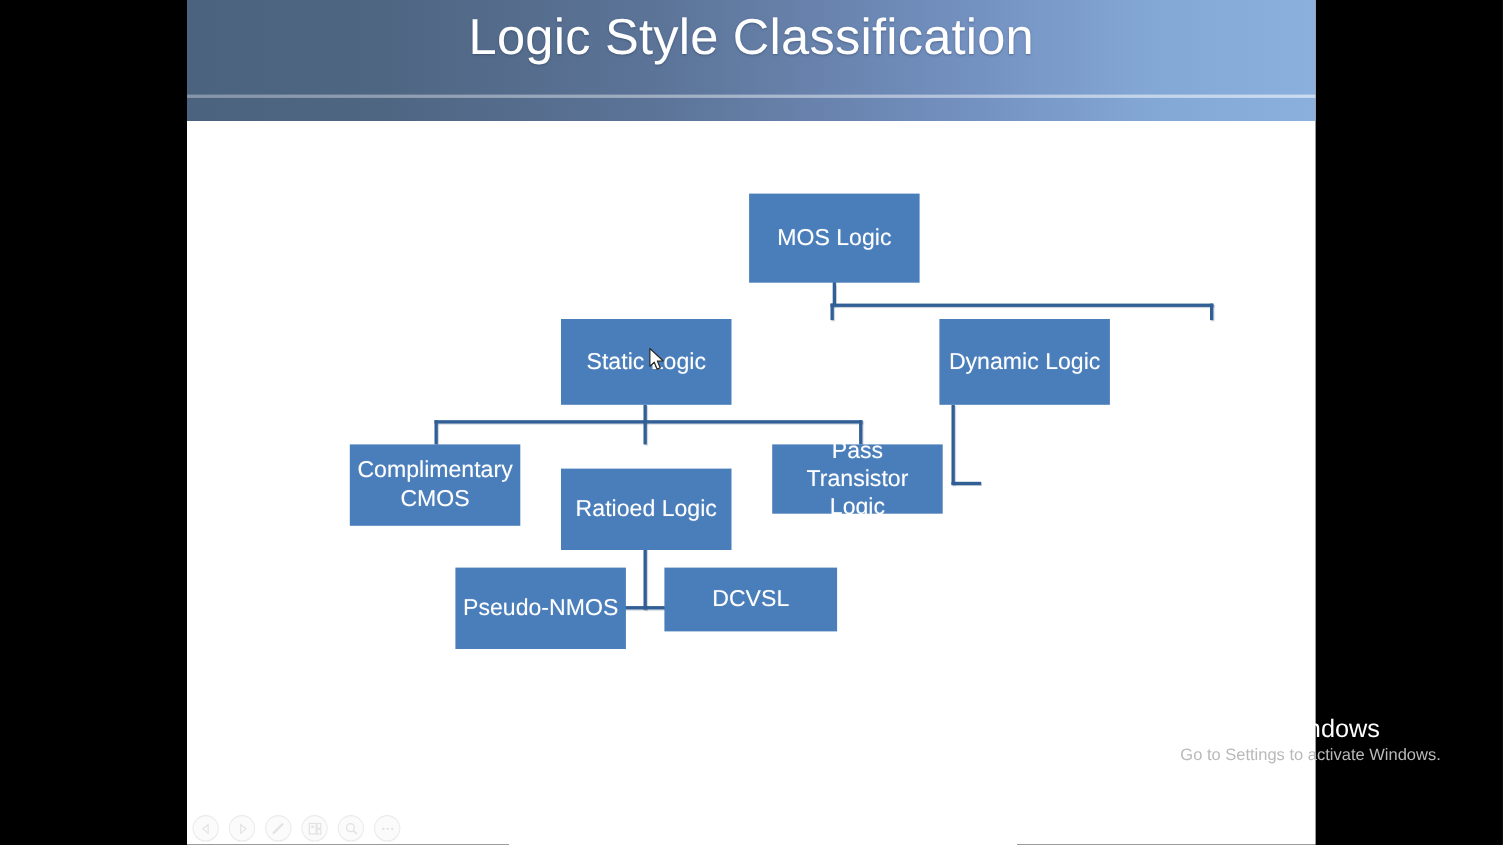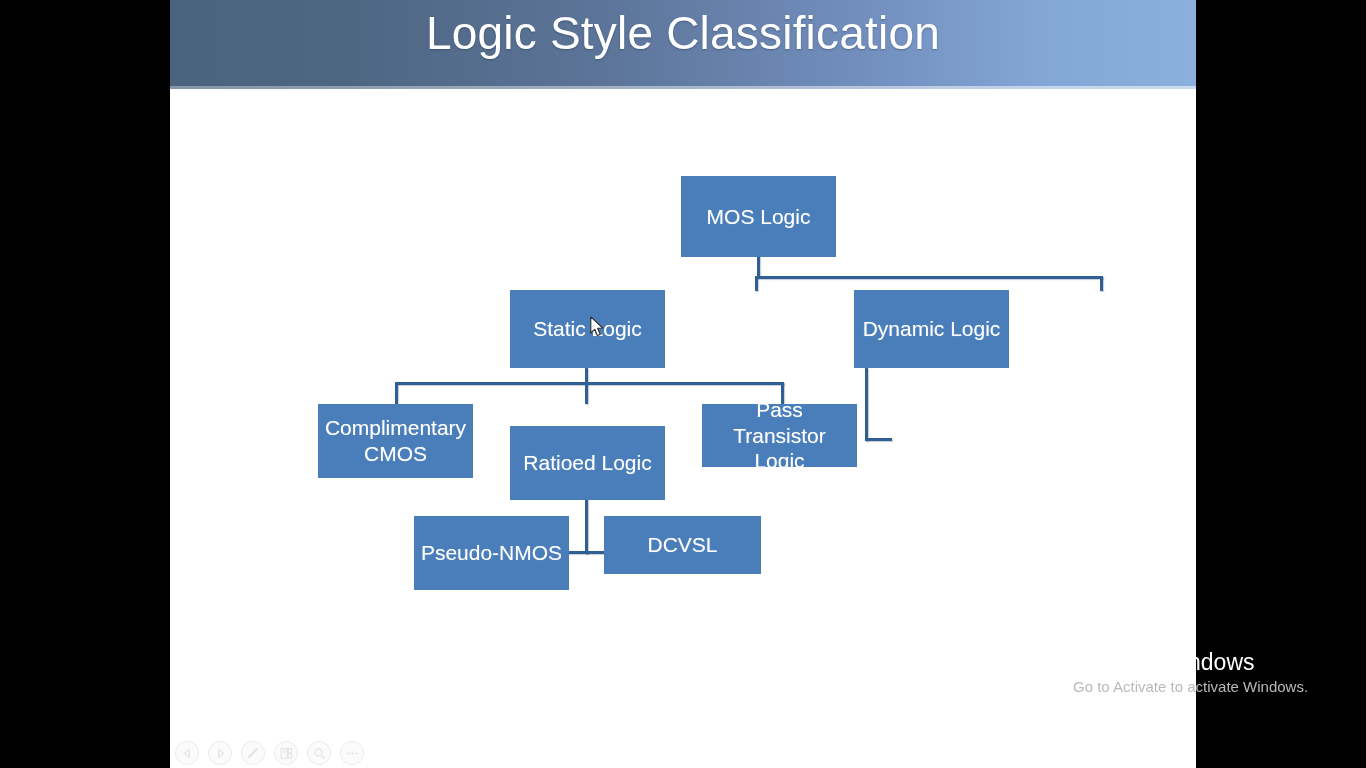--- a/index.html
+++ b/index.html
@@ -29,21 +29,21 @@
     background: #ffffff;
     overflow: hidden;
   }
 
   
   #title-banner {
     position: absolute;
     left: 0px;
     top: 0px;
     width: 1026px;
-    height: 89px;
+    height: 110px;
     background: linear-gradient(to right, #4c6380 0%, #4f6683 18%, #5c7498 42%, #728fbe 68%, #84a8d6 86%, #8cb0dd 100%);
   }
   #title-banner-edge {
     position: absolute;
     left: 0px;
     top: 86px;
     width: 1026px;
     height: 3px;
     background: linear-gradient(to right, rgba(255,255,255,.32), rgba(255,255,255,.55));
   }
@@ -201,21 +201,21 @@
 
       <div class="node" style="left:244px;top:516px;width:155px;height:74px;">Pseudo-NMOS</div>
 
       <div class="node" style="left:434px;top:516px;width:157px;height:58px;">DCVSL</div>
 
     </div>
   </div>
 
   <div id="watermark">
     <div id="wm-line1">Activate Windows</div>
-    <div id="wm-line2">Go to Activate to activate Windows.</div>
+    <div id="wm-line2">Go to Settings to activate Windows.</div>
   </div>
 
   <div id="toolbar">
 
     <div class="tb-btn">
       <span>
         <svg width="11" height="11" viewBox="0 0 11 11">
           <polygon points="7.2,1.6 7.2,9.4 2.4,5.5" fill="none" stroke="#e3e3e3" stroke-width="1.1"></polygon>
         </svg>
       </span>

